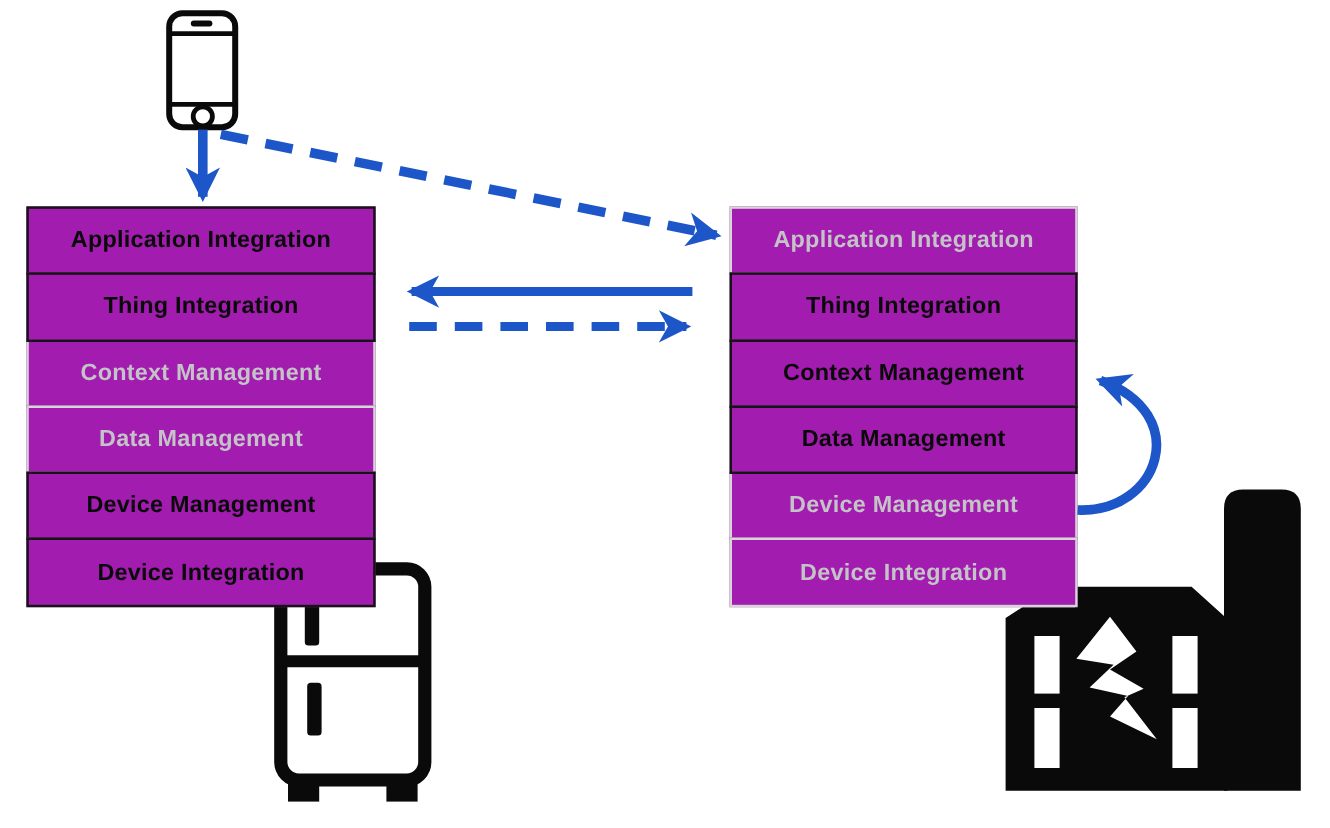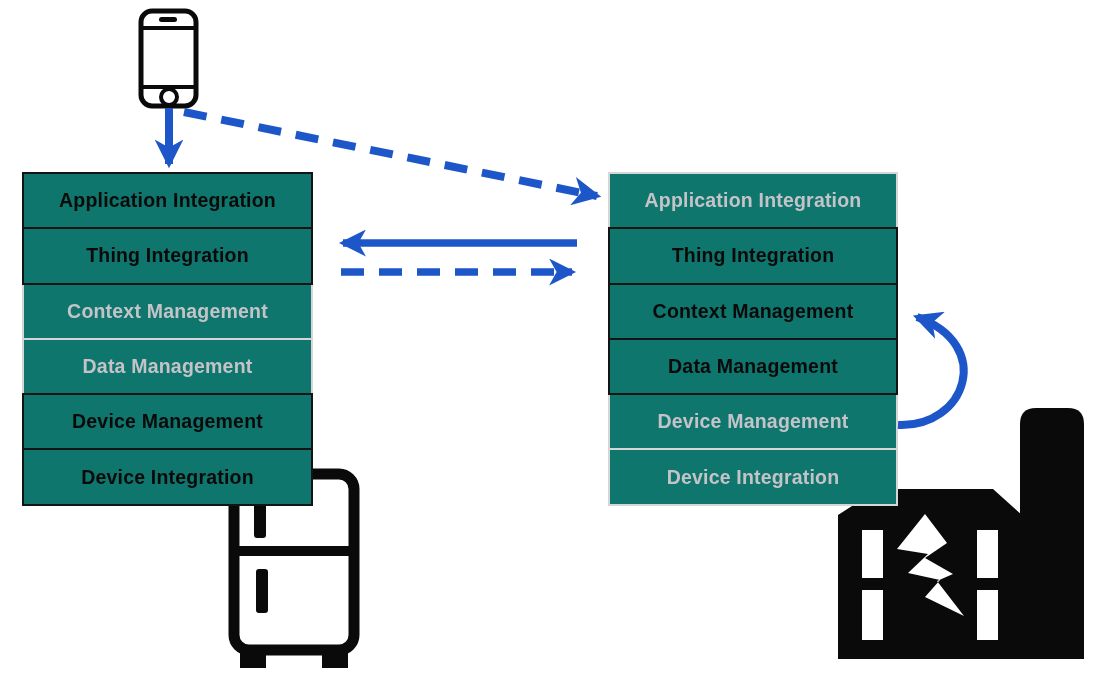--- a/index.html
+++ b/index.html
@@ -17,21 +17,21 @@
   }
   svg.layer{position:absolute;left:0;top:0;width:1108px;height:690px;}
   .icons-layer{z-index:0;}
   .arrows-layer{z-index:3;pointer-events:none;}
   .stack{position:absolute;z-index:2;}
   .stack-left{left:22px;top:172px;width:291px;}
   .stack-right{left:608px;top:172px;width:290px;}
   .stack .row{
     box-sizing:border-box;height:57.3px;margin-top:-2px;
     display:flex;align-items:center;justify-content:center;
-    background:#0f766e;border:2px solid var(--active-border);
+    background:#a21caf;border:2px solid var(--active-border);
     color:var(--active-text);font-weight:bold;font-size:19.5px;
     position:relative;z-index:2;letter-spacing:.2px;
   }
   .stack .row:first-child{margin-top:0;}
   .stack .row.dim{border-color:var(--dim-border);color:var(--dim-text);z-index:1;}
   .arrow{stroke:var(--accent);stroke-width:8;fill:none;}
   .arrow.thin{stroke-width:7.5;}
   .arrow.dashed{stroke-dasharray:23 15;}
   .ah{fill:var(--accent);}
   .ink-stroke{stroke:var(--ink);fill:none;}

